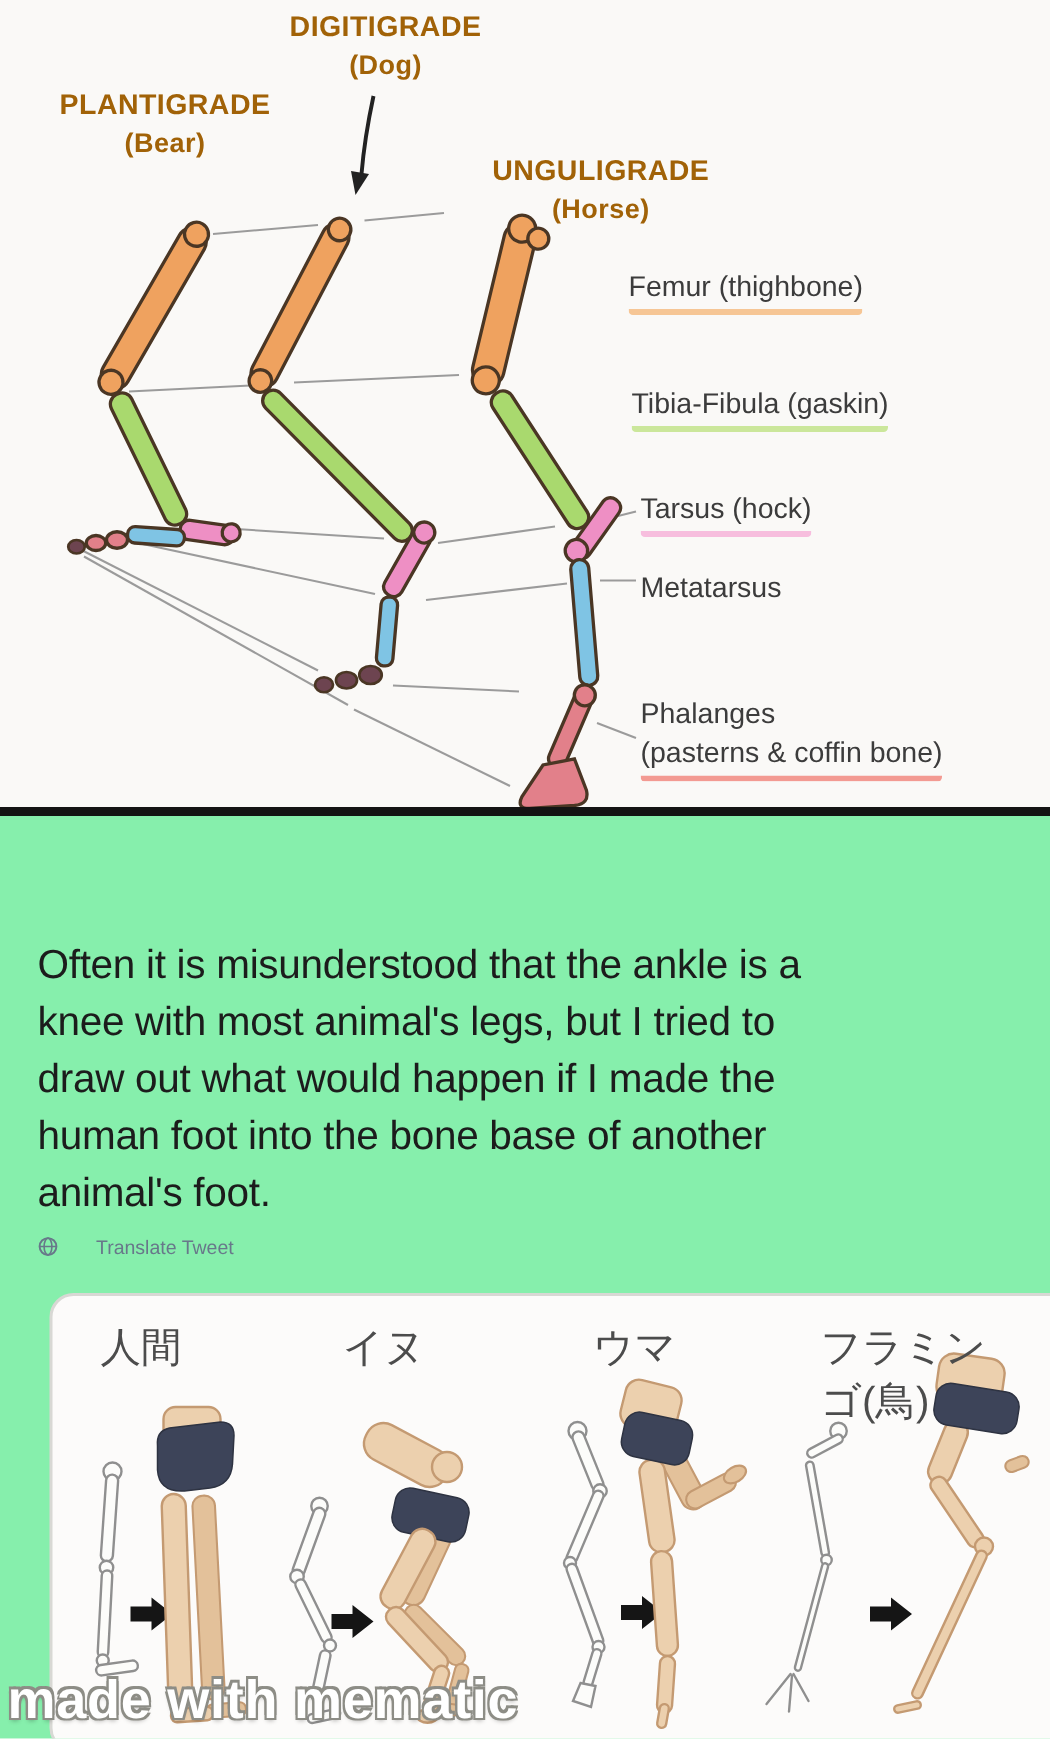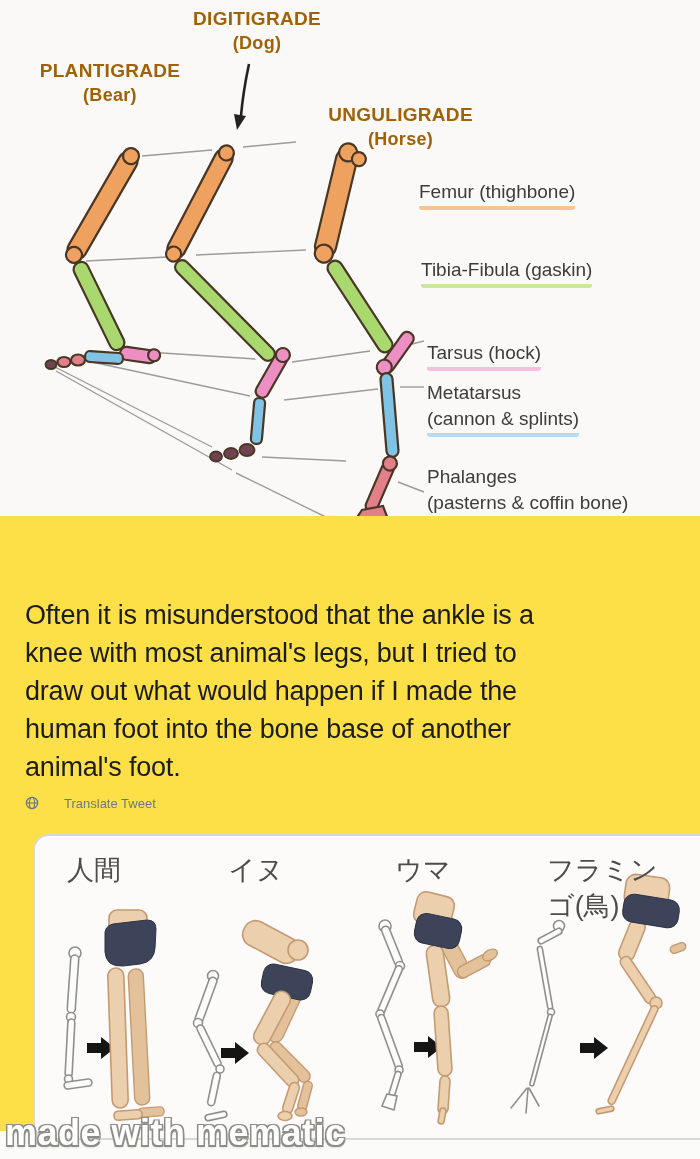--- a/index.html
+++ b/index.html
@@ -16,36 +16,36 @@
   .bonelabel{position:absolute;font-size:19px;color:#3c3c3c;line-height:26px;font-weight:500;}
   .bonelabel span{display:inline-block;}
   .ul{border-bottom:4px solid;border-radius:3px;padding-bottom:1px;}
   .u0{border-color:var(--c-femur_u);}
   .u1{border-color:var(--c-tibia_u);}
   .u2{border-color:var(--c-tarsus_u);}
   .u3{border-color:var(--c-metatarsus_u);}
   .u4{border-color:var(--c-phalanges_u);}
   #b0{left:419px;top:179px;}
   #b1{left:421px;top:257px;}
-  #b2{left:427px;top:340px;}
+  #b2{left:427px;top:327px;}
   #b3{left:427px;top:380px;}
   #b4{left:427px;top:464px;}
   
   .bone-femur{fill:var(--c-femur);stroke:var(--c-bone_outline);stroke-width:2.2;}
   .bone-tibia{fill:var(--c-tibia);stroke:var(--c-bone_outline);stroke-width:2.2;}
   .bone-tarsus{fill:var(--c-tarsus);stroke:var(--c-bone_outline);stroke-width:2.2;}
   .bone-meta{fill:var(--c-metatarsus);stroke:var(--c-bone_outline);stroke-width:2.2;}
   .bone-phal{fill:var(--c-phalanges);stroke:var(--c-bone_outline);stroke-width:2.2;}
   .bone-toes{fill:var(--c-toes_dark);stroke:var(--c-bone_outline);stroke-width:1.8;}
   .conn{stroke:var(--c-connector);stroke-width:1.4;fill:none;}
   .darrow{stroke:#222;stroke-width:2.6;fill:none;}
   
   .divider{position:absolute;left:0;top:538px;width:700px;height:6px;background:var(--c-divider);}
   
-  .panel-tweet{position:absolute;left:0;top:516px;width:700px;height:615px;background:#fde047;}
+  .panel-tweet{position:absolute;left:0;top:544px;width:700px;height:615px;background:#86efac;}
   .tweet-text{position:absolute;left:25px;top:80px;width:662px;font-size:27px;line-height:38px;
               color:var(--c-text_dark);letter-spacing:-.2px;}
   .translate-row{position:absolute;left:25px;top:280px;display:flex;align-items:flex-start;gap:25px;
                  color:var(--c-translate);font-size:13px;cursor:pointer;}
   .tweet-card{position:absolute;left:33px;top:318px;width:680px;height:302px;background:#fcfbfa;
               border:2px solid #d8d8d4;border-radius:16px;}
   .jp{position:absolute;top:16px;transform:translateX(-50%);font-size:27px;color:#4c4c4c;
       font-family:"Liberation Sans",sans-serif;}
   
   .skin{fill:var(--c-skin);stroke:var(--c-skin_outline);stroke-width:1.6;}
@@ -176,21 +176,20 @@
       <span class="ul u0">Femur (thighbone)</span>
     </div>
     <div class="bonelabel" id="b1">
       <span class="ul u1">Tibia-Fibula (gaskin)</span>
     </div>
     <div class="bonelabel" id="b2">
       <span class="ul u2">Tarsus (hock)</span>
     </div>
     <div class="bonelabel" id="b3">
       <span>Metatarsus</span><br>
-      <span class="ul u3">(cannon &amp; splints)</span>
     </div>
     <div class="bonelabel" id="b4">
       <span>Phalanges</span><br>
       <span class="ul u4">(pasterns &amp; coffin bone)</span>
     </div>
   </section>
 
   <div class="divider"></div>
 
   <section class="panel-tweet">

